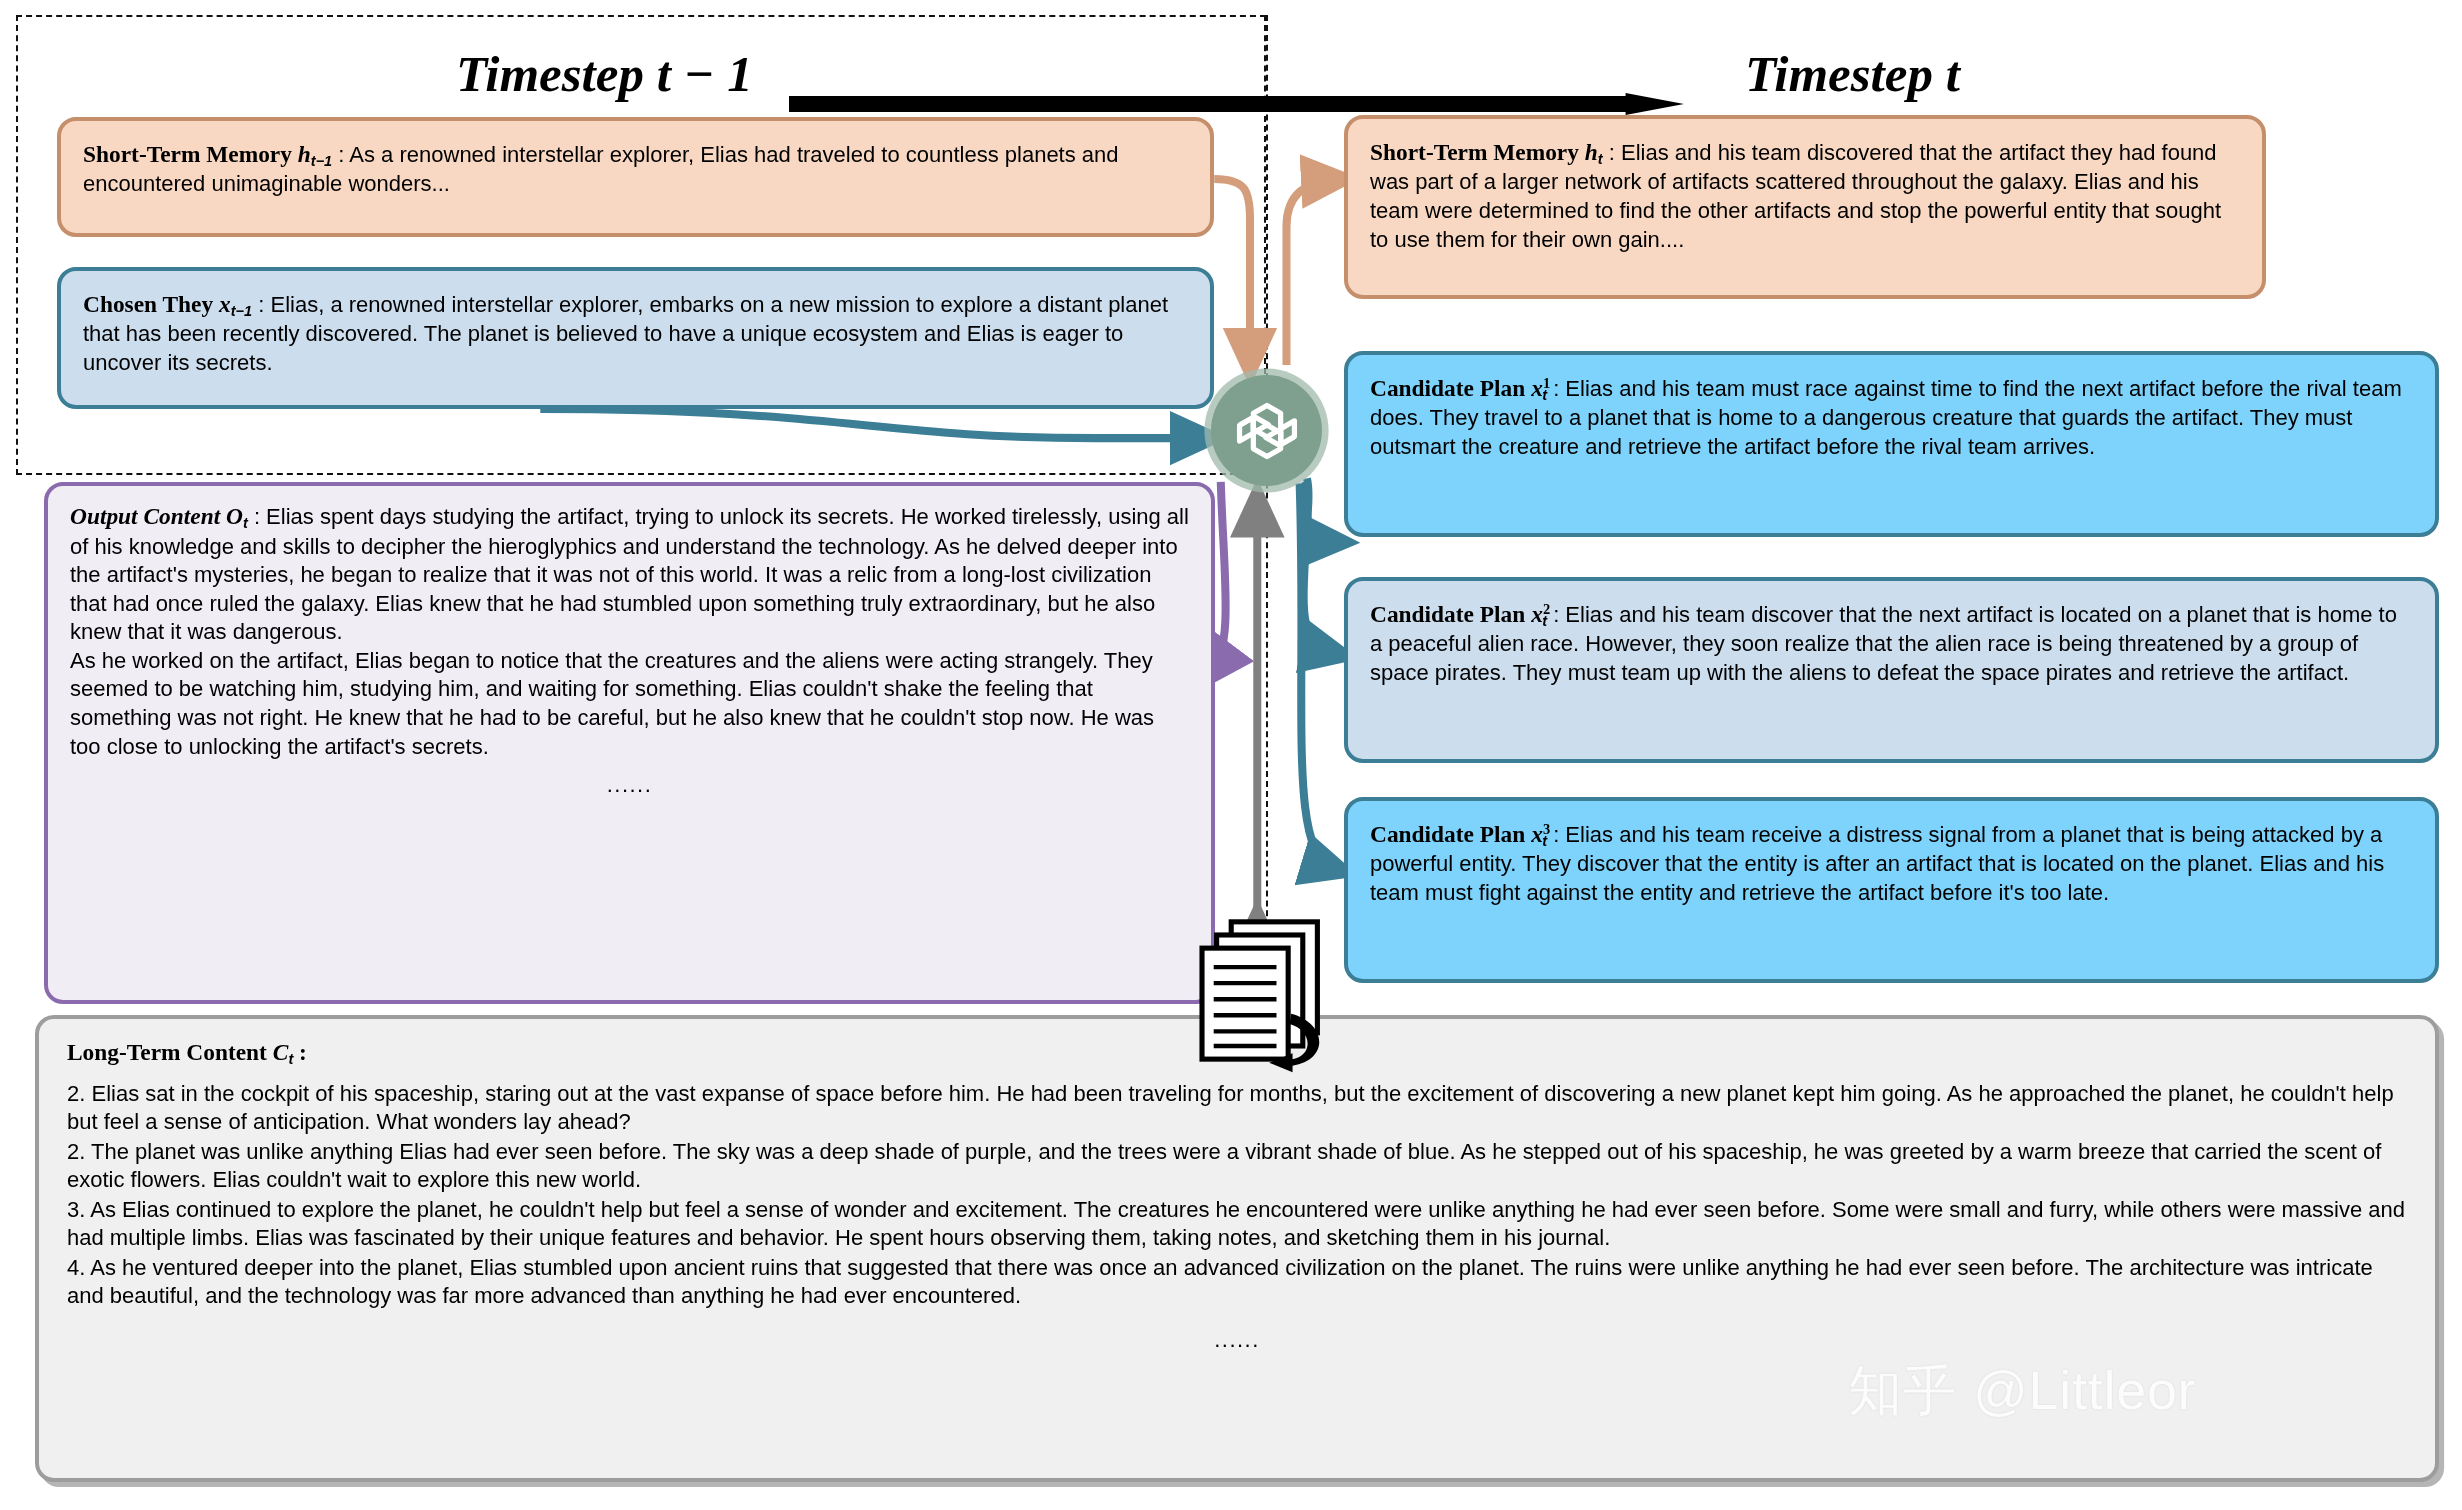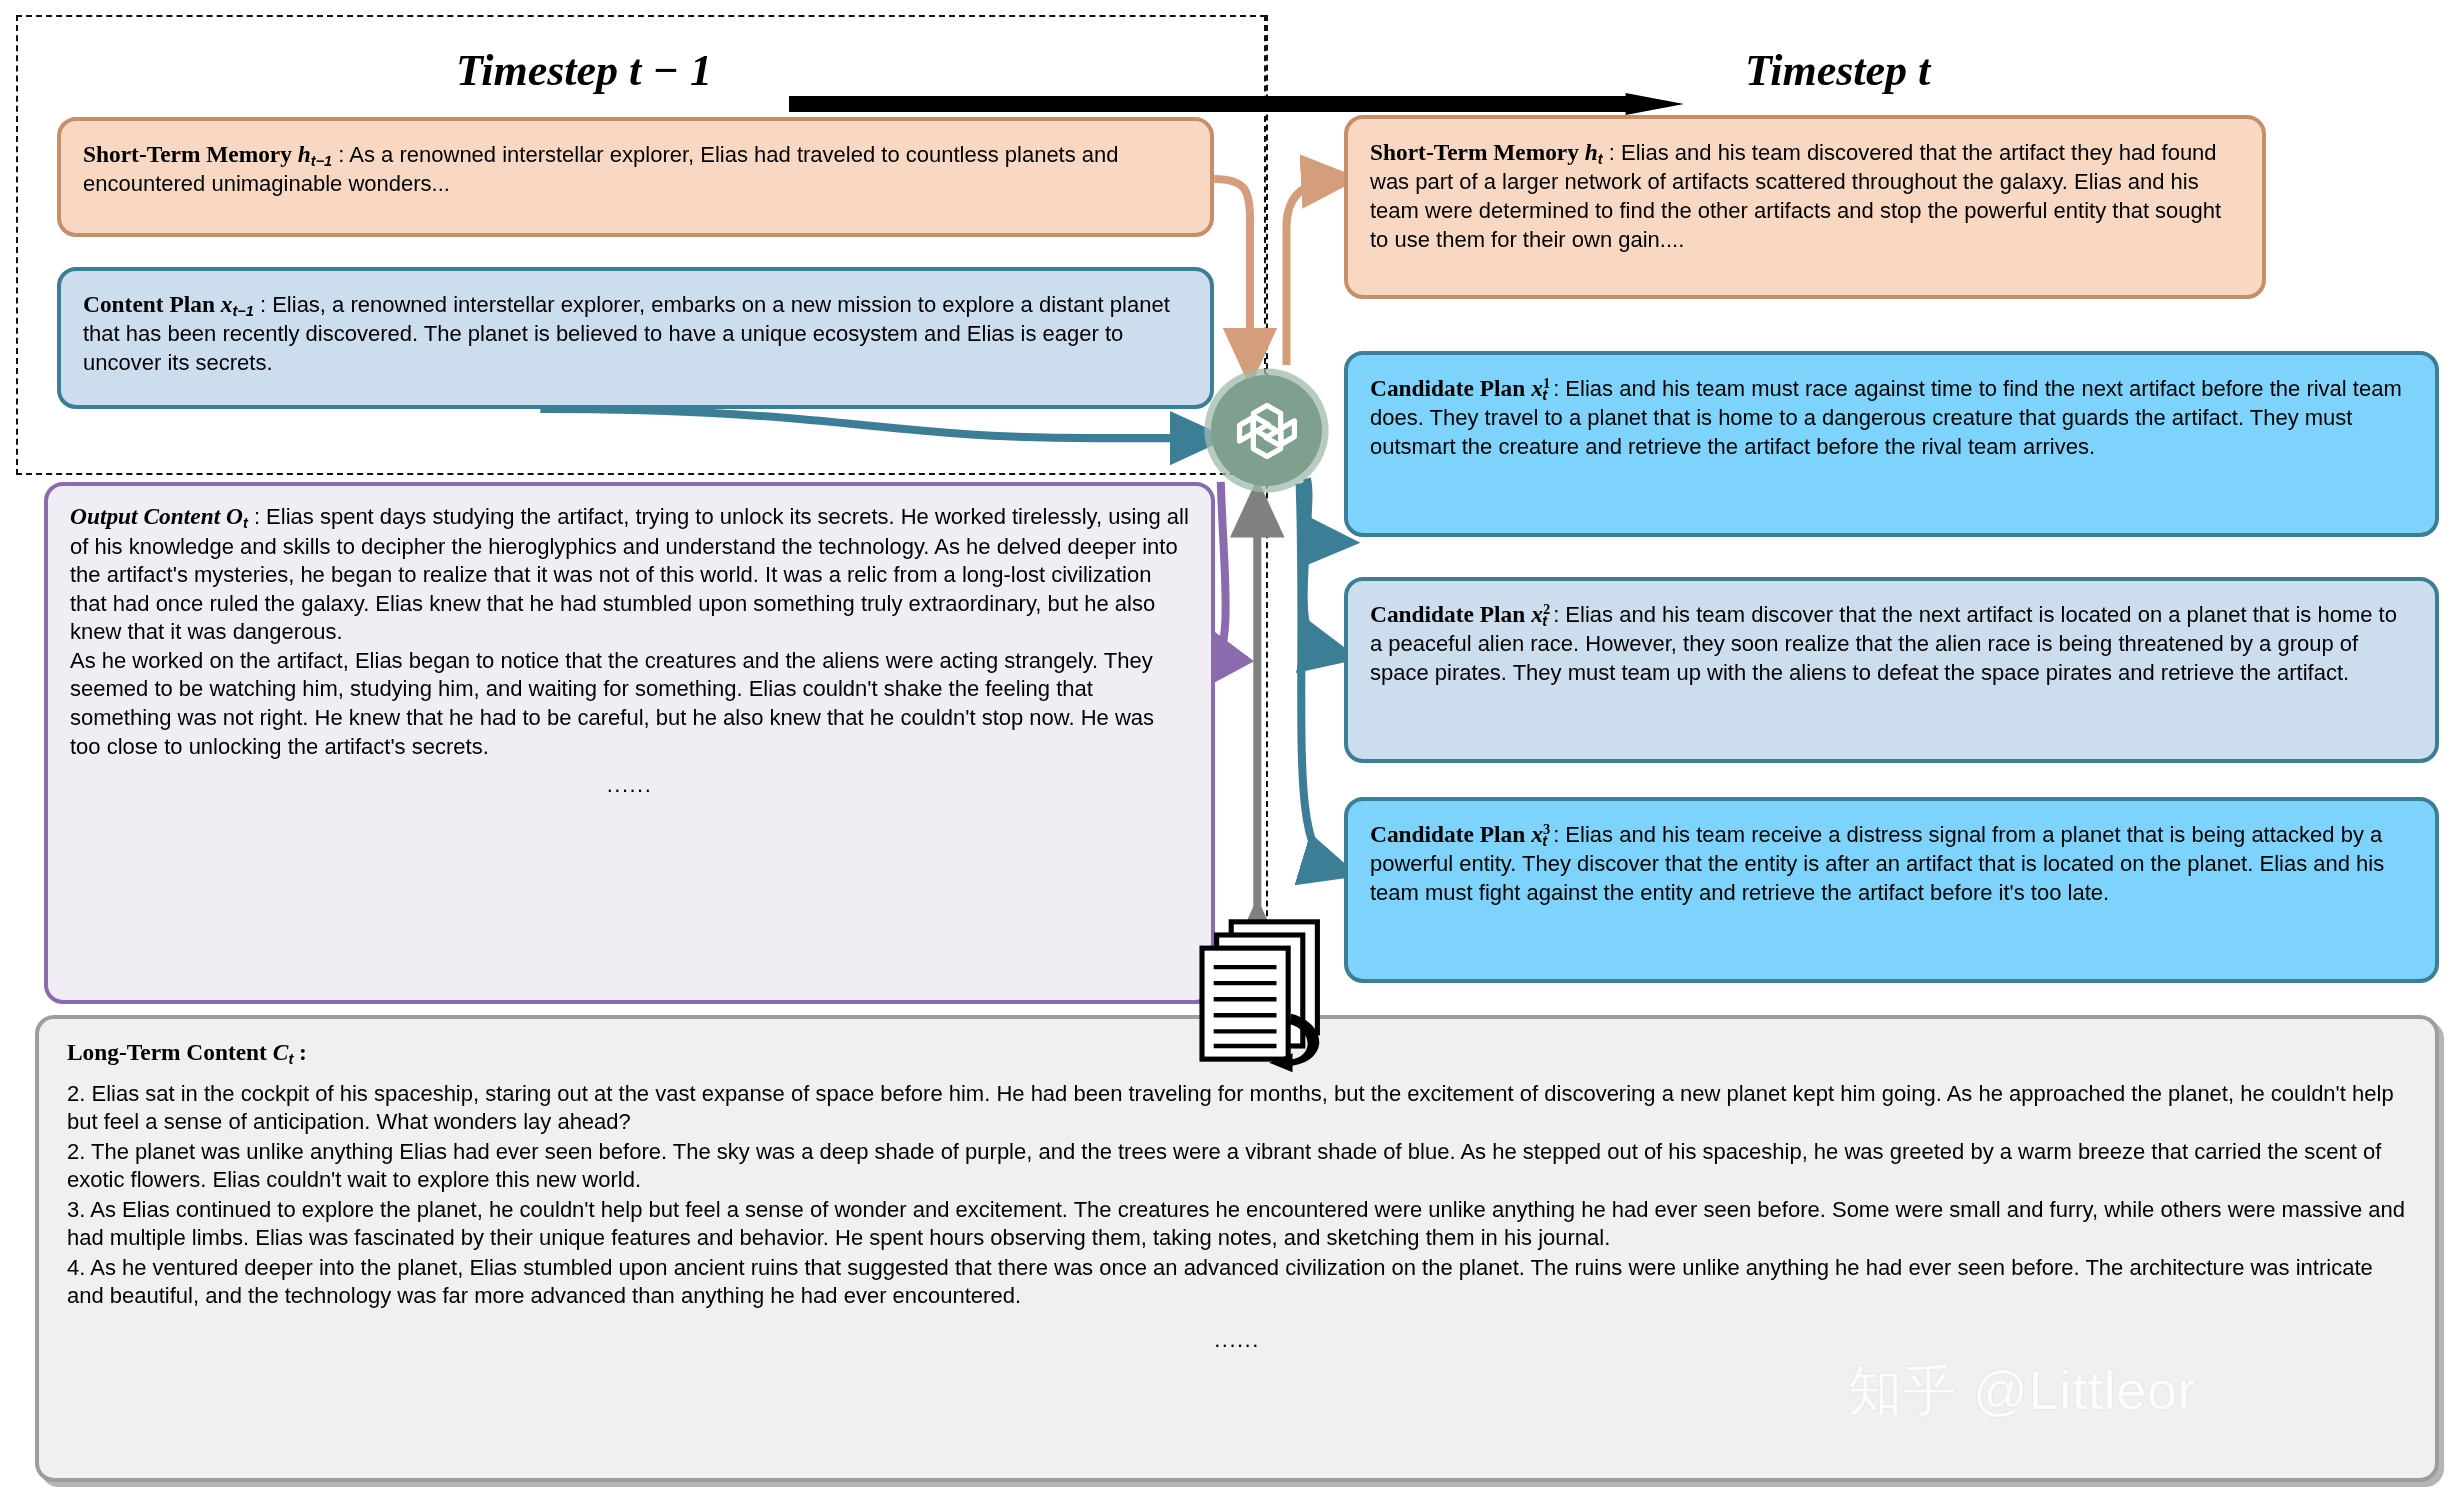--- a/index.html
+++ b/index.html
@@ -51,21 +51,21 @@
     position: absolute;
     left: 0; top: 35px;
     width: 2462px; height: 67px;
     z-index: 4;
   }
   .timestep-label {
     position: absolute;
     font-family: "Liberation Serif", serif;
     font-style: italic;
     font-weight: bold;
-    font-size: 44px;
+    font-size: 51px;
     color: #000;
     white-space: nowrap;
     top: 10.2px;
   }
   .timestep-left  { left: 456px; }
   .timestep-right { left: 1745px; }
 
   .header-arrow {
     position: absolute;
     left: 789px; top: 58px;
@@ -221,21 +221,21 @@
   </svg>
 
   <div id="stm-prev" class="box box--peach">
     <p>
       <span class="tag">Short-Term Memory</span><span class="tag"> <span class="var">h</span><span class="sub">t−1</span></span><span> : </span><span>As a renowned interstellar explorer, Elias had traveled to countless planets and encountered unimaginable wonders...</span>
     </p>
   </div>
 
   <div id="chosen-plan" class="box box--blue">
     <p>
-      <span class="tag">Content Plan</span><span class="tag"> <span class="var">x</span><span class="sub">t−1</span></span><span> : </span><span>Elias, a renowned interstellar explorer, embarks on a new mission to explore a distant planet that has been recently discovered. The planet is believed to have a unique ecosystem and Elias is eager to uncover its secrets.</span>
+      <span class="tag">Chosen They</span><span class="tag"> <span class="var">x</span><span class="sub">t−1</span></span><span> : </span><span>Elias, a renowned interstellar explorer, embarks on a new mission to explore a distant planet that has been recently discovered. The planet is believed to have a unique ecosystem and Elias is eager to uncover its secrets.</span>
     </p>
   </div>
 
   <div id="output-content" class="box box--purple">
     <p>
       <span class="tag italic">Output Content</span><span class="tag italic"> <span class="var">O</span><span class="sub">t</span></span><span> : </span><span>Elias spent days studying the artifact, trying to unlock its secrets. He worked tirelessly, using all of his knowledge and skills to decipher the hieroglyphics and understand the technology. As he delved deeper into the artifact's mysteries, he began to realize that it was not of this world. It was a relic from a long-lost civilization that had once ruled the galaxy. Elias knew that he had stumbled upon something truly extraordinary, but he also knew that it was dangerous.</span>
     </p>
     <p>As he worked on the artifact, Elias began to notice that the creatures and the aliens were acting strangely. They seemed to be watching him, studying him, and waiting for something. Elias couldn't shake the feeling that something was not right. He knew that he had to be careful, but he also knew that he couldn't stop now. He was too close to unlocking the artifact's secrets.</p>
     <p class="ellipsis">......</p>
   </div>

